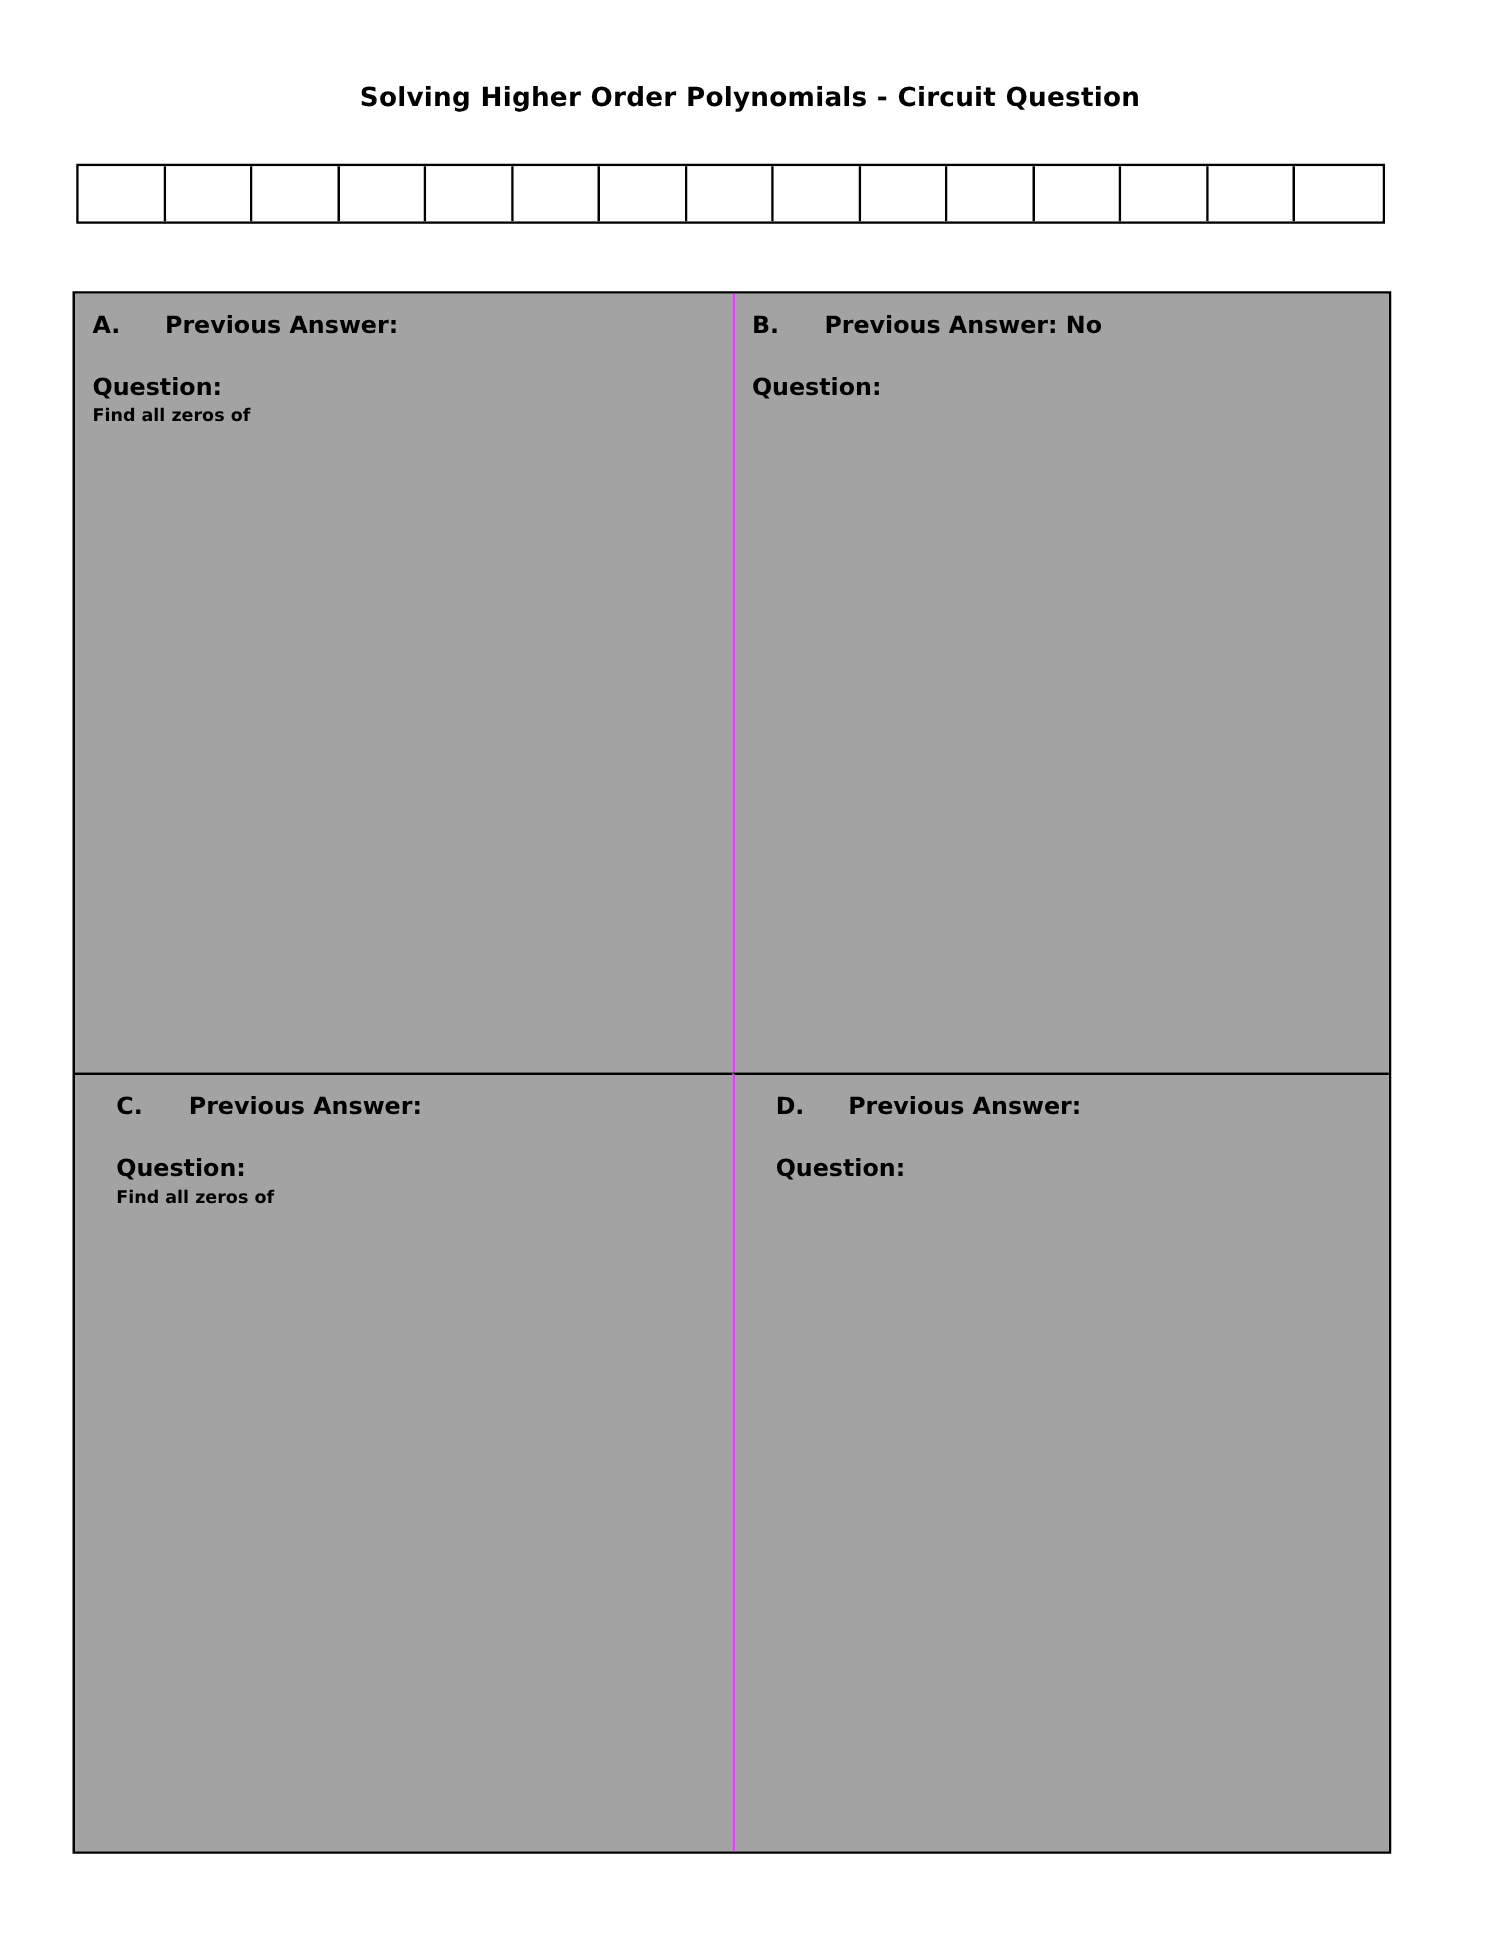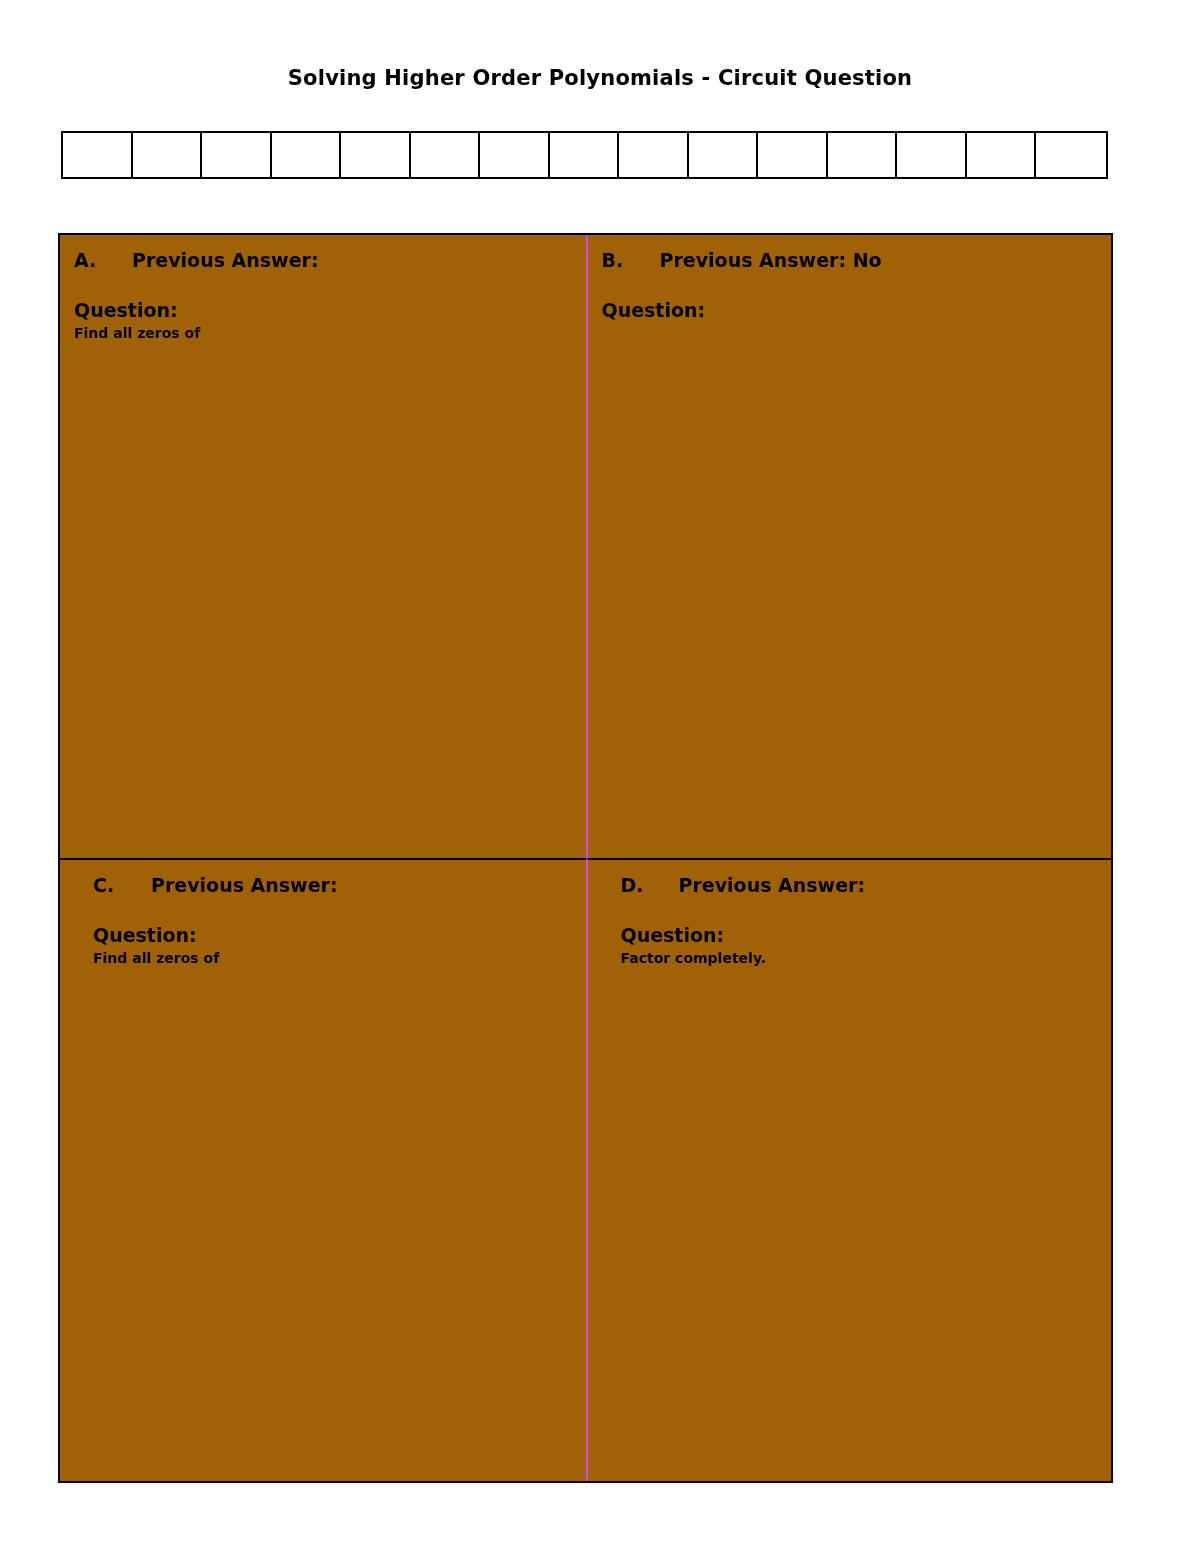--- a/index.html
+++ b/index.html
@@ -70,21 +70,21 @@
     border: 2px solid #000;
     box-sizing: border-box;
     display: grid;
     grid-template-columns: 1fr 1fr;
     grid-template-rows: 1fr 1fr;
   }
   .cell {
     box-sizing: border-box;
     padding: 14px 14px 10px 14px;
     position: relative;
-    background: #a16207;
+    background: #a3a3a3;
   }
   .cell.right {
     border-left: 2px solid #d946ef;
   }
   .cell.bottom {
     border-top: 2px solid #000;
     padding-left: 33px;
   }
 
   .prev-line {
@@ -159,18 +159,17 @@
       </div>
       <div class="question-label">Question:</div>
       <div class="question-text">Find all zeros of</div>
     </div>
 
     <div class="cell right bottom">
       <div class="prev-line">
         <span class="prev-letter">D.</span><span>Previous Answer:</span><span></span>
       </div>
       <div class="question-label">Question:</div>
-      <div class="question-text">Factor completely.</div>
     </div>
 
   </div>
 
 </div>
 
 </body></html>

